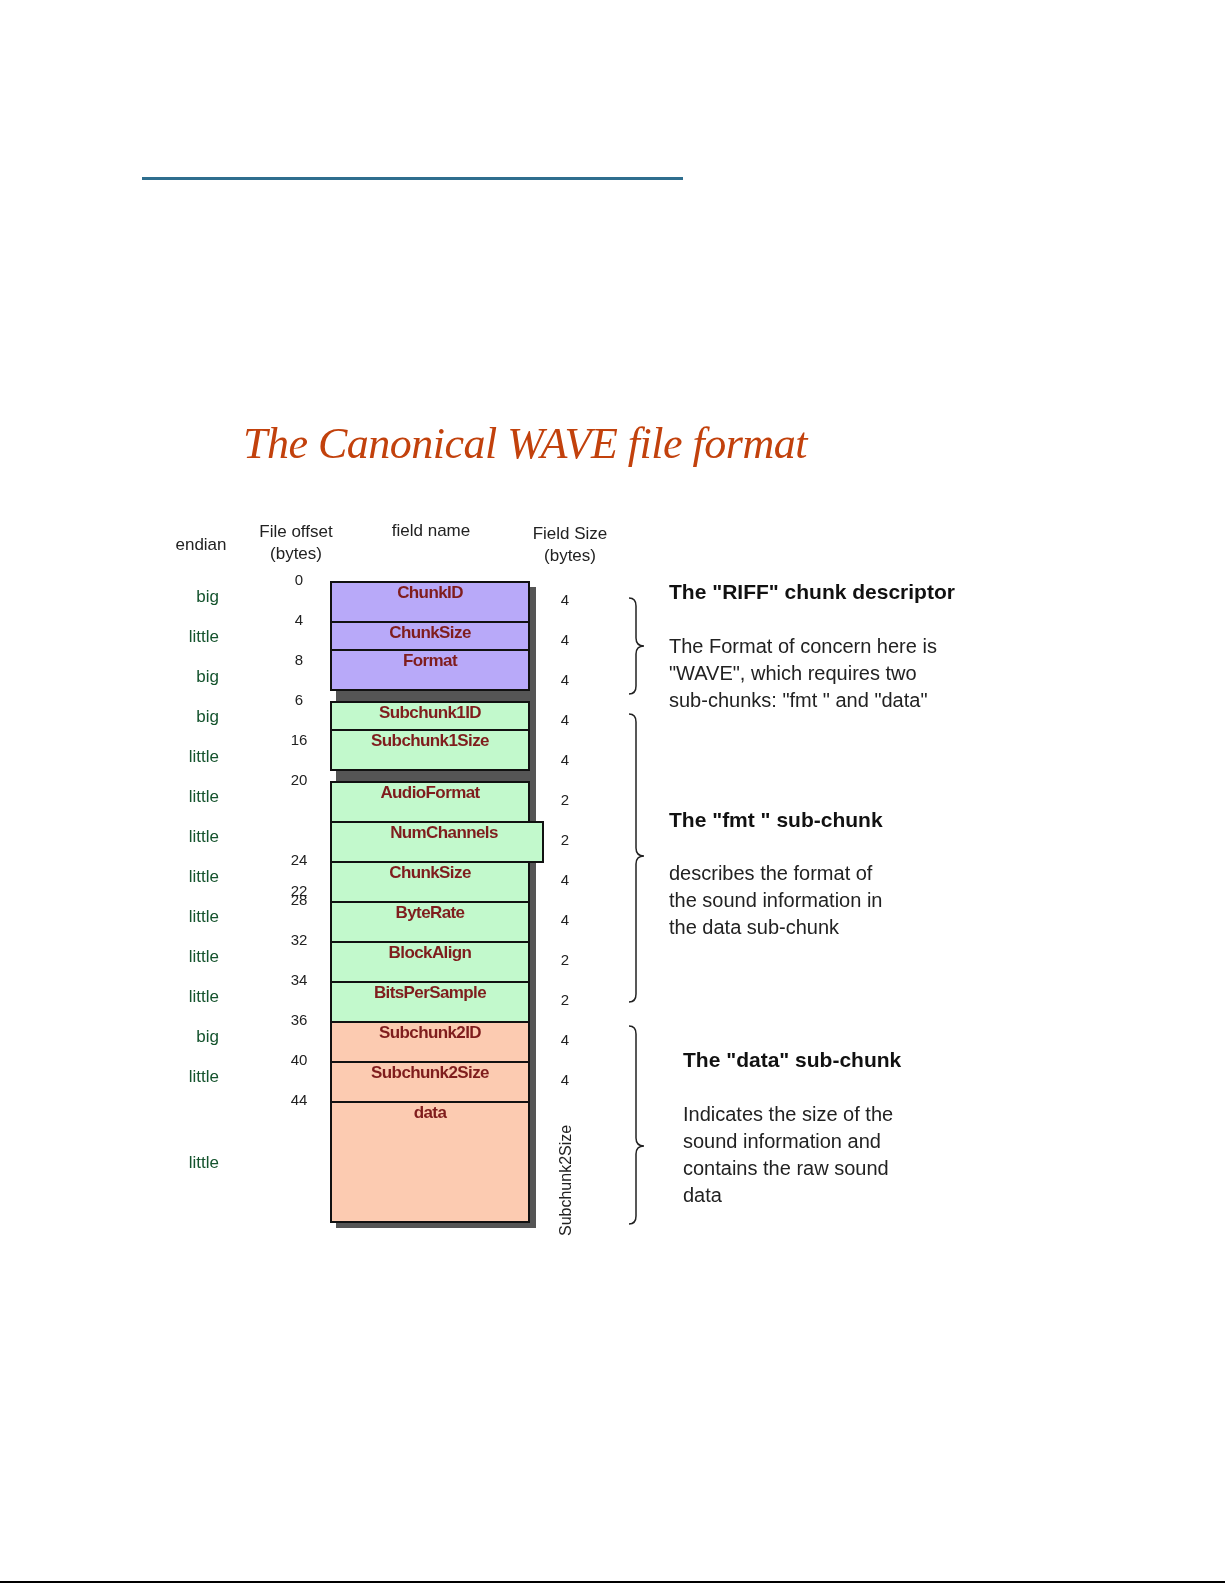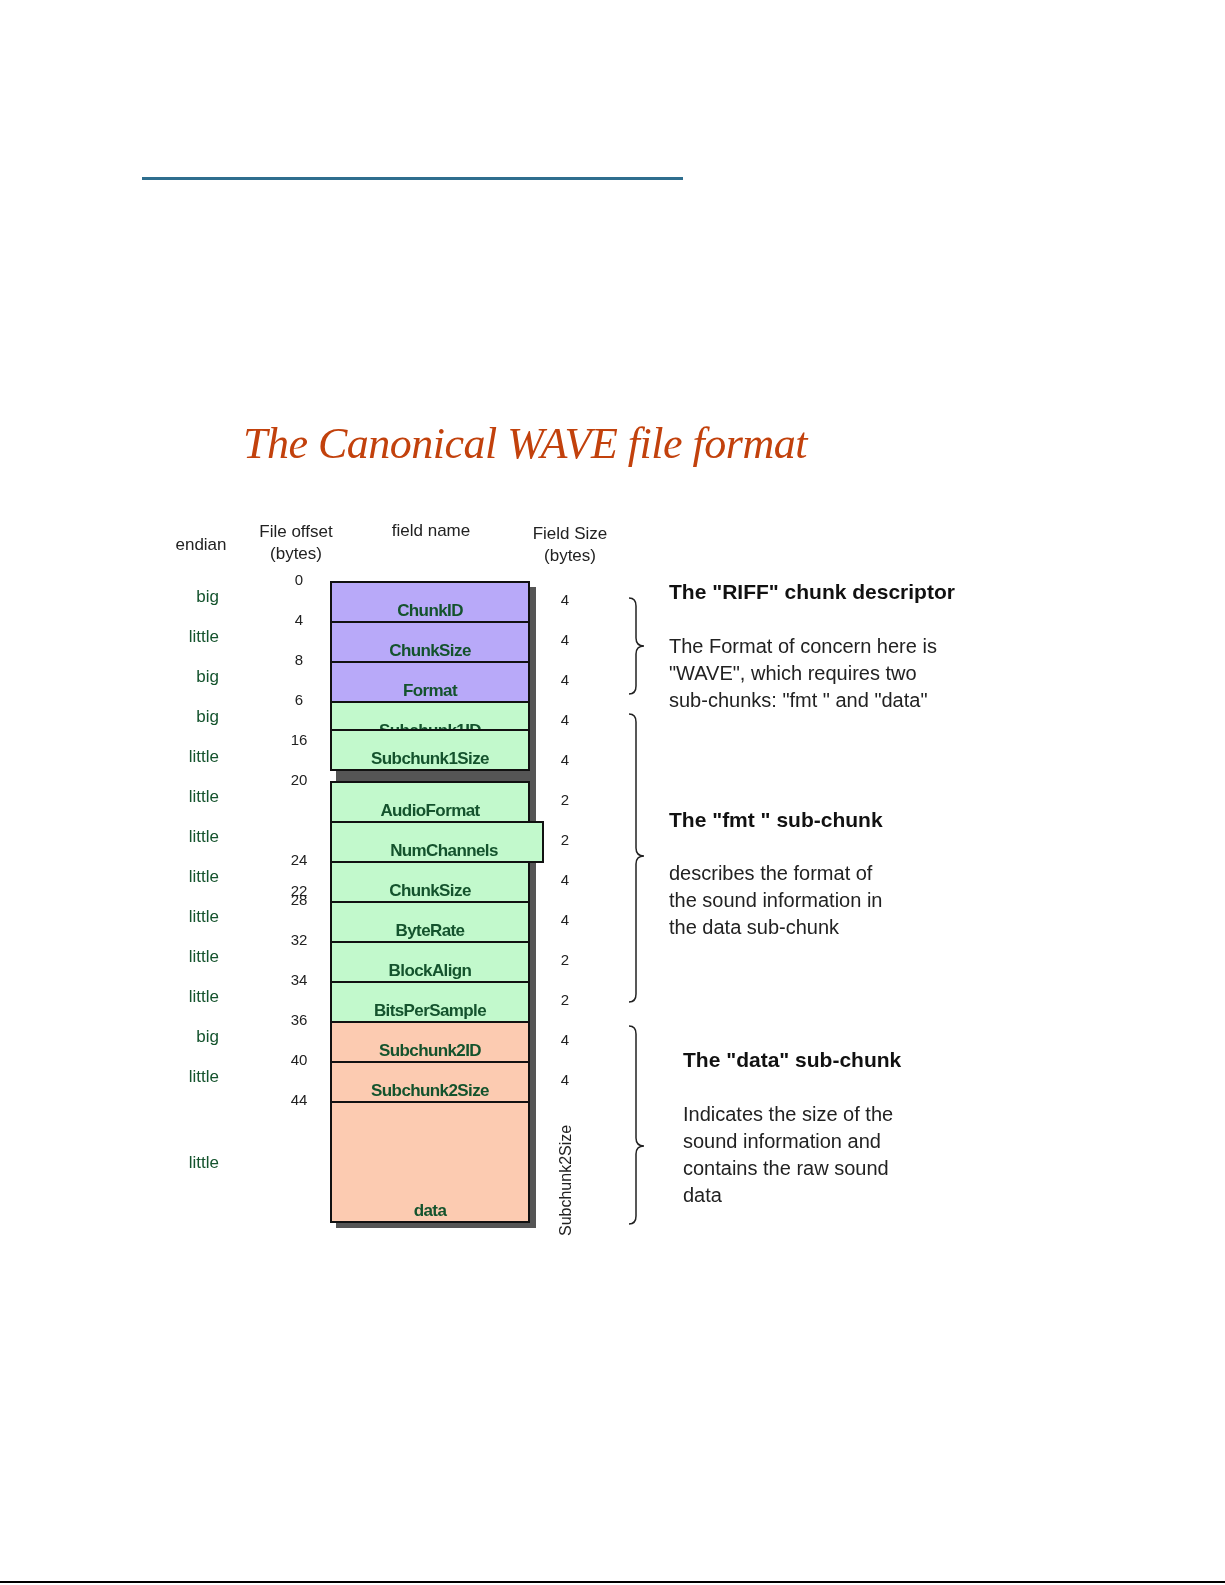--- a/index.html
+++ b/index.html
@@ -10,22 +10,22 @@
   .bottom-rule { left: 0; top: 1581px; width: 1225px; height: 2px; background: #000; }
   .title { left: 243px; top: 418px; font-family: "Liberation Serif", "DejaVu Serif", serif;
            font-style: italic; font-size: 44px; letter-spacing: -0.5px; white-space: nowrap; color: #c2410c; }
   .hdr { font-size: 17px; text-align: center; line-height: 22px; color: #222; white-space: nowrap; }
   .endian { font-size: 17px; color: #14532d; width: 60px; text-align: right; left: 159px; }
   .offset { font-size: 15px; color: #222; width: 40px; text-align: center; left: 279px; }
   .fsize { font-size: 15px; color: #222; width: 20px; text-align: center; left: 555px; }
   .table-wrap { left: 330px; top: 581px; width: 200px; }
   .shadow { left: 336px; top: 587px; width: 200px; height: 641px; background: #555; }
   .cell { position: absolute; left: 0; width: 196px; border: 2px solid #111; box-sizing: content-box;
-          display: flex; align-items: flex-end; justify-content: center;
-          font-weight: bold; font-size: 17px; letter-spacing: -0.6px; color: #14532d; }
+          display: flex; align-items: flex-start; justify-content: center;
+          font-weight: bold; font-size: 17px; letter-spacing: -0.6px; color: #7f1d1d; }
   .brace { stroke: #222; stroke-width: 1.5; fill: none; }
   .desc-head { font-weight: bold; font-size: 21px; white-space: nowrap; color: #111; }
   .desc-body { font-size: 20px; line-height: 27px; white-space: pre-line; color: #222; }
   .vert { left: 557px; top: 1236px; transform-origin: 0 0; transform: rotate(-90deg);
           font-size: 16px; color: #222; white-space: nowrap; }
 </style>
 </head>
 <body>
 
 <div class="abs top-rule" style="background: rgb(46, 110, 142);"></div>
@@ -90,21 +90,21 @@
   </div>
 
 <div class="abs shadow"></div>
 <div class="abs table-wrap" id="table">
     <div class="cell" style="top: 0px; height: 38px; background: rgb(184, 169, 249);">
       <span>ChunkID</span>
     </div>
     <div class="cell" style="top: 40px; height: 38px; background: rgb(184, 169, 249); border-top-width: 2px;">
       <span>ChunkSize</span>
     </div>
-    <div class="cell" style="top: 80px; height: 38px; background: rgb(184, 169, 249); border-top-width: 2px;">
+    <div class="cell" style="top: 68px; height: 38px; background: rgb(184, 169, 249); border-top-width: 2px;">
       <span>Format</span>
     </div>
     <div class="cell" style="top: 120px; height: 38px; background: rgb(194, 249, 204); border-top-width: 2px;">
       <span>Subchunk1ID</span>
     </div>
     <div class="cell" style="top: 148px; height: 38px; background: rgb(194, 249, 204); border-top-width: 2px;">
       <span>Subchunk1Size</span>
     </div>
     <div class="cell" style="top: 200px; height: 38px; background: rgb(194, 249, 204); border-top-width: 2px;">
       <span>AudioFormat</span>

